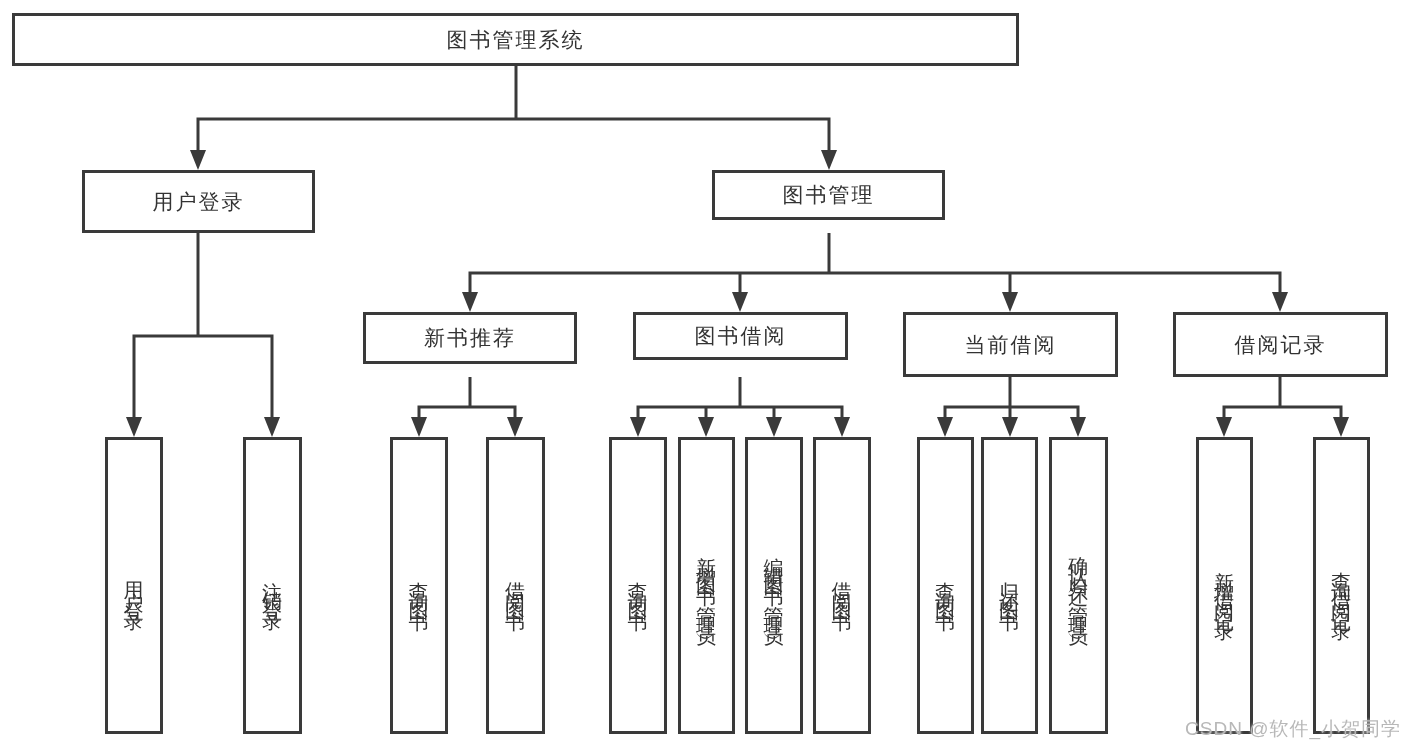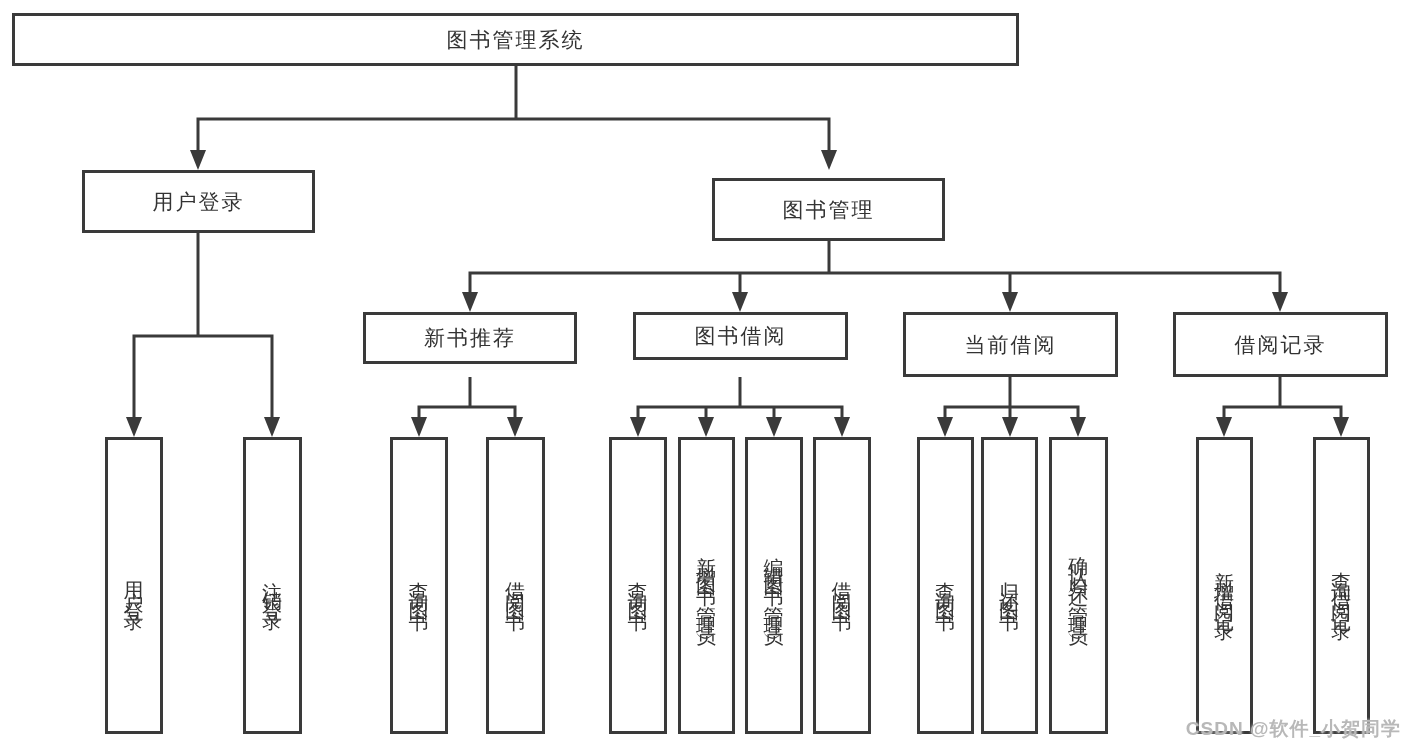--- a/index.html
+++ b/index.html
@@ -21,21 +21,20 @@
   .node.h{font-size:21px;letter-spacing:2px;white-space:nowrap;}
   .node.v .vtext{
     writing-mode:vertical-rl;text-orientation:mixed;
     font-size:20px;line-height:1;letter-spacing:10px;
   }
   .watermark{
     position:absolute;right:4px;bottom:5px;
     font-size:19px;letter-spacing:1px;color:var(--watermark);
     text-shadow:0 0 3px rgba(255,255,255,0.95);
     white-space:nowrap;
-    font-weight:bold;
   }
 </style>
 </head>
 <body>
 
 <div class="stage">
 
   <svg class="connectors" viewBox="0 0 1405 747" aria-hidden="true">
 
     <g>
@@ -98,21 +97,21 @@
     </g>
   </svg>
 
   <div class="node h" style="left:12px;top:13px;width:1007px;height:53px">
     <span>图书管理系统</span>
   </div>
 
   <div class="node h" style="left:82px;top:170px;width:233px;height:63px">
     <span>用户登录</span>
   </div>
-  <div class="node h" style="left:712px;top:178px;width:233px;height:63px">
+  <div class="node h" style="left:712px;top:170px;width:233px;height:50px">
     <span>图书管理</span>
   </div>
 
   <div class="node h" style="left:363px;top:312px;width:214px;height:52px">
     <span>新书推荐</span>
   </div>
   <div class="node h" style="left:633px;top:312px;width:215px;height:48px">
     <span>图书借阅</span>
   </div>
   <div class="node h" style="left:1173px;top:312px;width:215px;height:65px">

